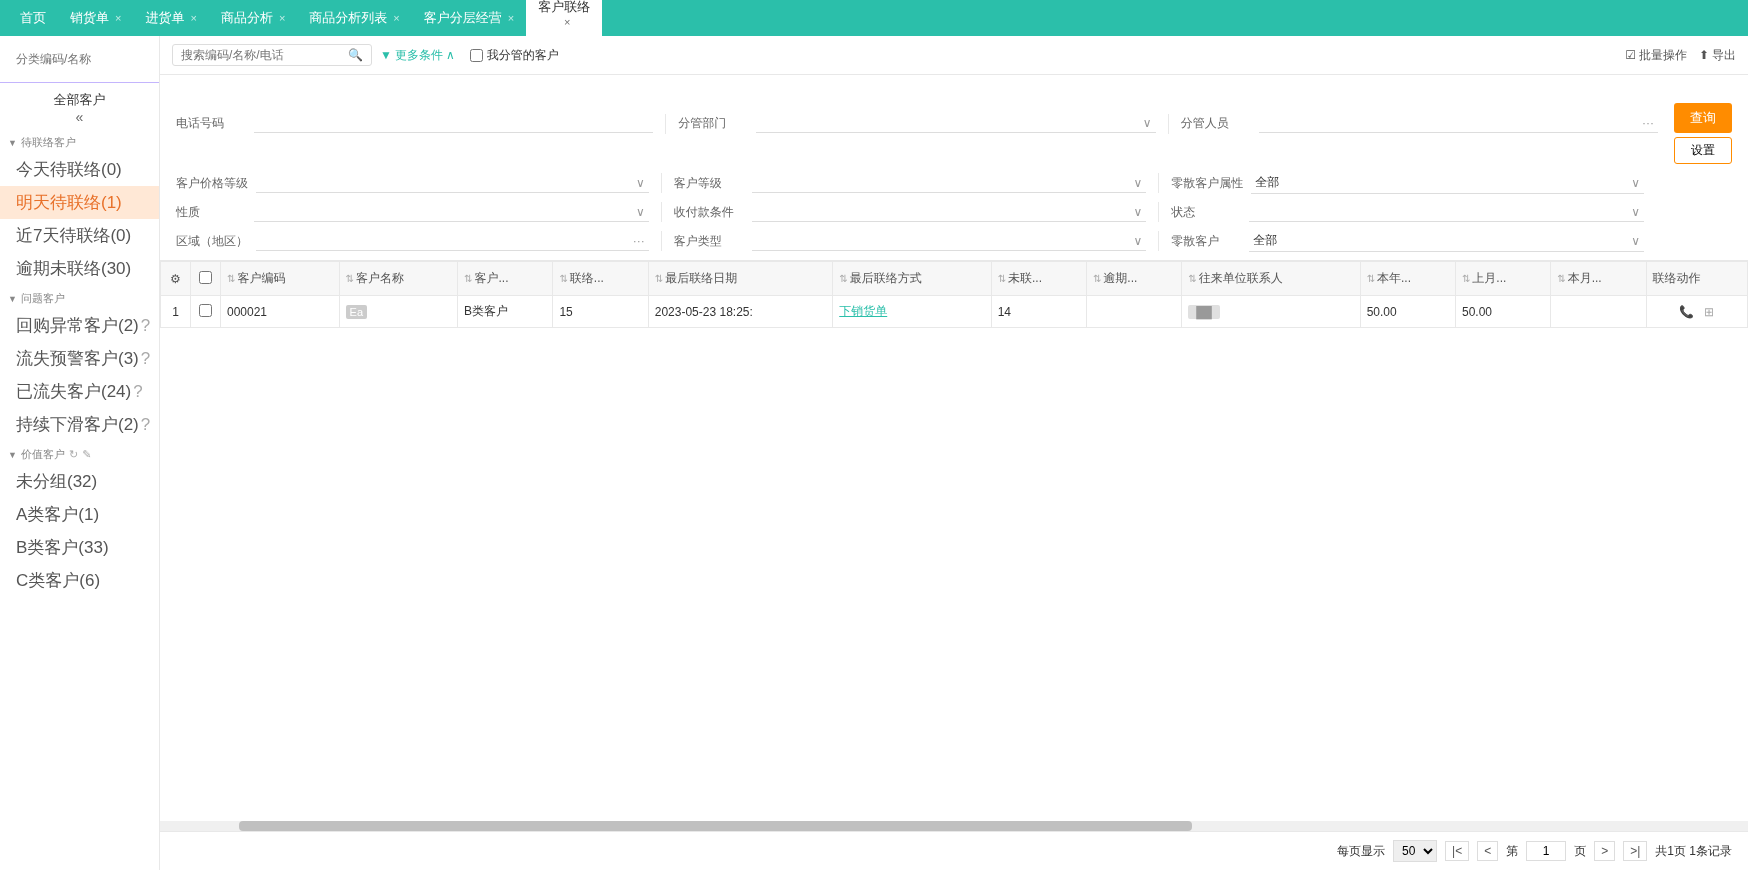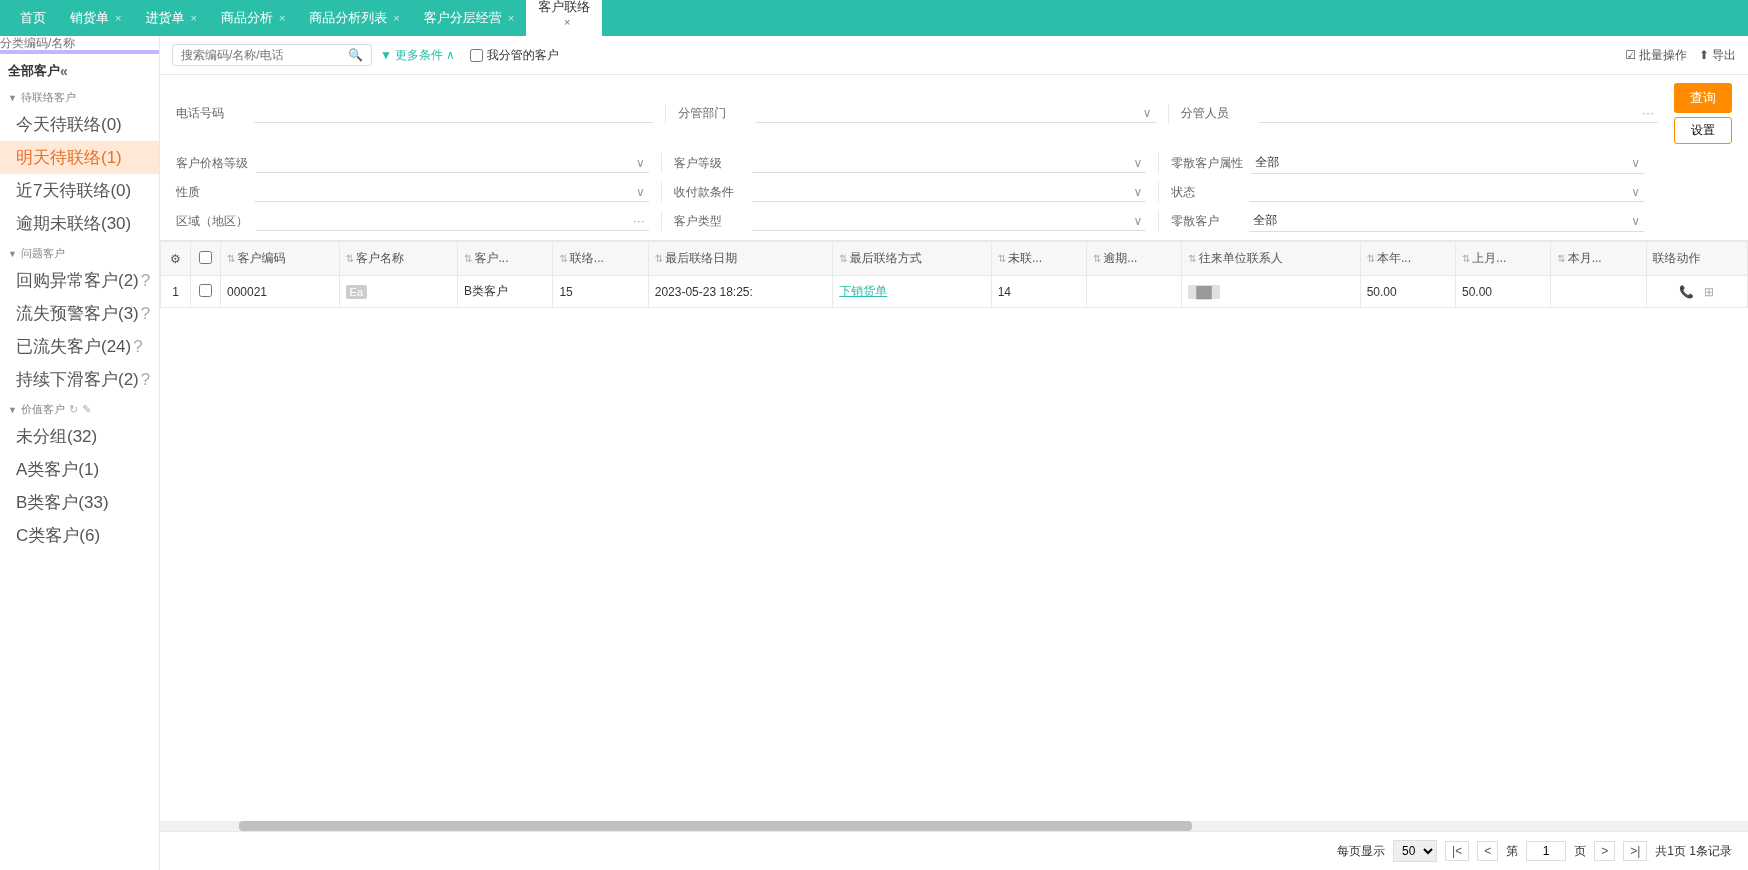--- a/index.html
+++ b/index.html
@@ -34,39 +34,40 @@
 
     
     .sidebar {
       width: 160px;
       background: #fff;
       border-right: 1px solid #e8e8e8;
       overflow-y: auto;
       flex-shrink: 0;
     }
     .sidebar-search {
-      padding: 0;
-      border-bottom: 4px solid #c4b5fd;
+      padding: 16px;
+      border-bottom: 1px solid #c4b5fd;
       display: flex;
       align-items: center;
     }
     .sidebar-search input {
       border: none;
       outline: none;
       font-size: 12px;
       color: #999;
       flex: 1;
     }
     .sidebar-section-title {
       padding: 8px 8px 4px 8px;
-      font-weight: bold;
+      font-weight: normal;
       color: #333;
       display: flex;
       align-items: center;
-      justify-content: flex-start;
+      justify-content: center;
+      flex-direction: column;
     }
     .sidebar-section-title .grid-icon { color: #666; font-size: 14px; }
     .sidebar-item {
       padding: 5px 8px 5px 16px;
       cursor: pointer;
       color: #555;
       font-size: 17px;
       display: flex;
       align-items: center;
     }
@@ -198,20 +199,21 @@
       padding: 4px 12px;
       border-radius: 3px;
       cursor: pointer;
       font-size: 12px;
     }
     .btn-group {
       display: flex;
       flex-direction: column;
       gap: 4px;
       margin-left: 8px;
+      margin-top: 20px;
     }
 
     
     .table-container {
       flex: 1;
       overflow: auto;
       background: #fff;
       margin: 0;
     }
     table {

